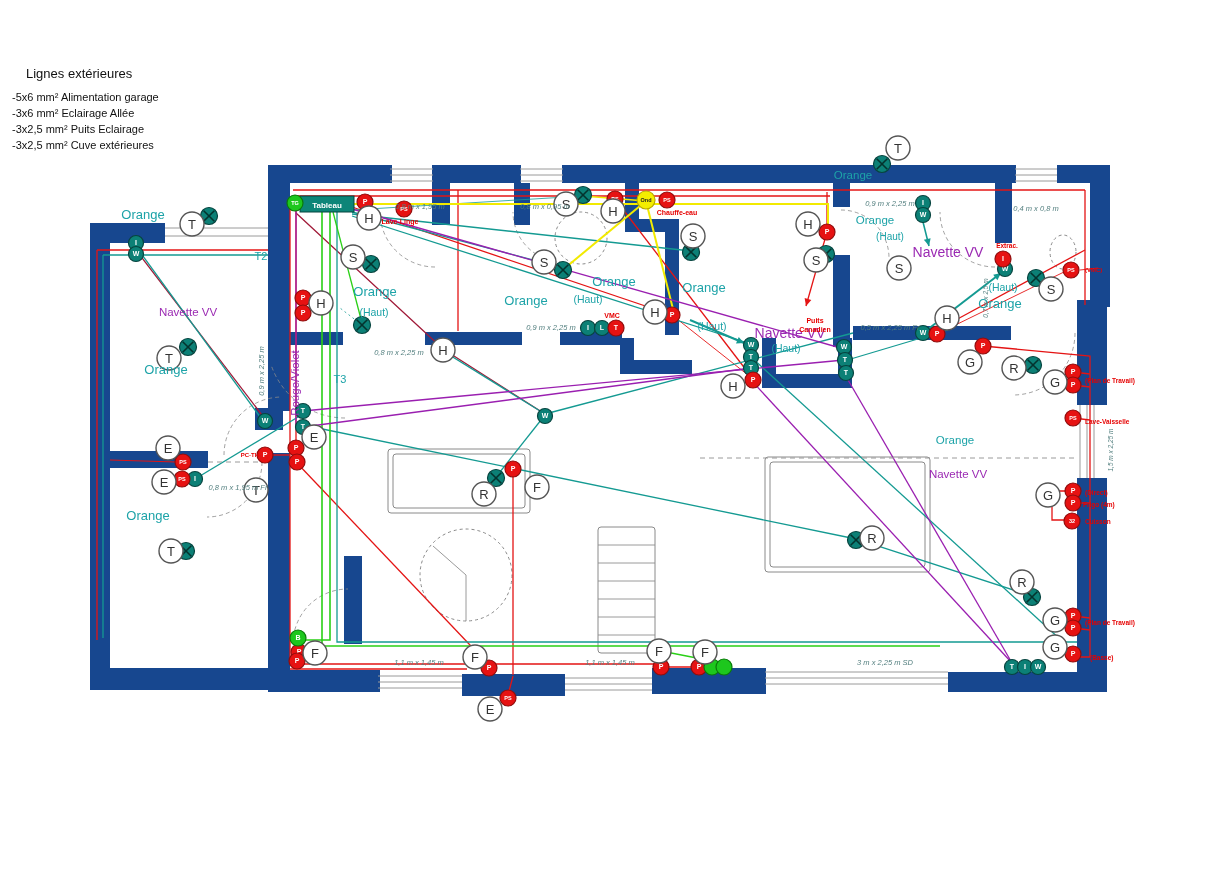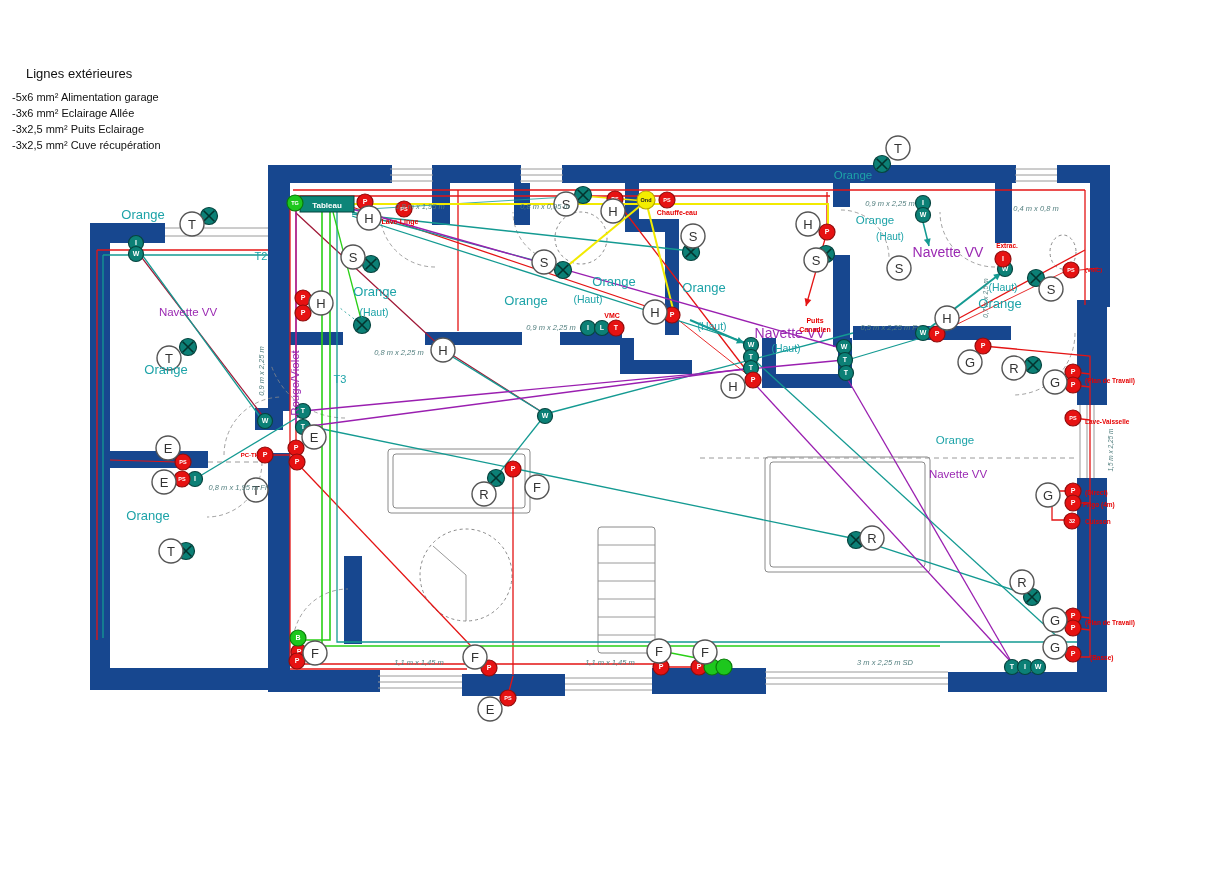--- a/index.html
+++ b/index.html
@@ -483,15 +483,15 @@
       <text x="1113" y="450" text-anchor="middle" font-size="6.5" fill="#537f7f" font-style="italic" transform="rotate(-90 1113 450)">1,5 m x 2,25 m</text>
       <text x="419" y="665" text-anchor="middle" font-size="7.5" fill="#537f7f" font-style="italic">1,1 m x 1,45 m</text>
       <text x="610" y="665" text-anchor="middle" font-size="7.5" fill="#537f7f" font-style="italic">1,1 m x 1,45 m</text>
       <text x="885" y="665" text-anchor="middle" font-size="7.5" fill="#537f7f" font-style="italic">3 m x 2,25 m SD</text>
     </svg>
   <div class="legend">
     <div class="legend-title">Lignes extérieures</div>
     <div class="legend-item">-5x6 mm² Alimentation garage</div>
     <div class="legend-item">-3x6 mm² Eclairage Allée</div>
     <div class="legend-item">-3x2,5 mm² Puits Eclairage</div>
-    <div class="legend-item">-3x2,5 mm² Cuve récupération</div>
+    <div class="legend-item">-3x2,5 mm² Cuve extérieures</div>
   </div>
 </div>
 
 </body></html>

